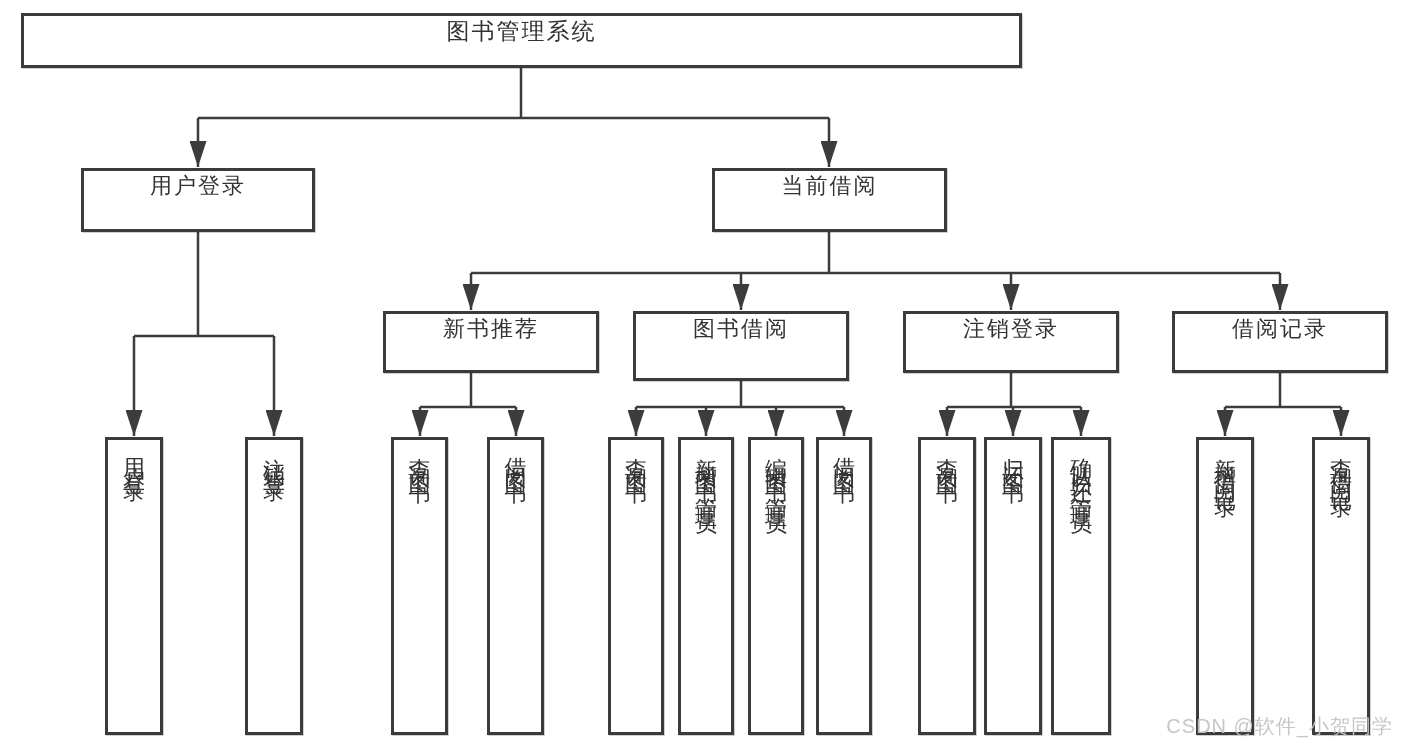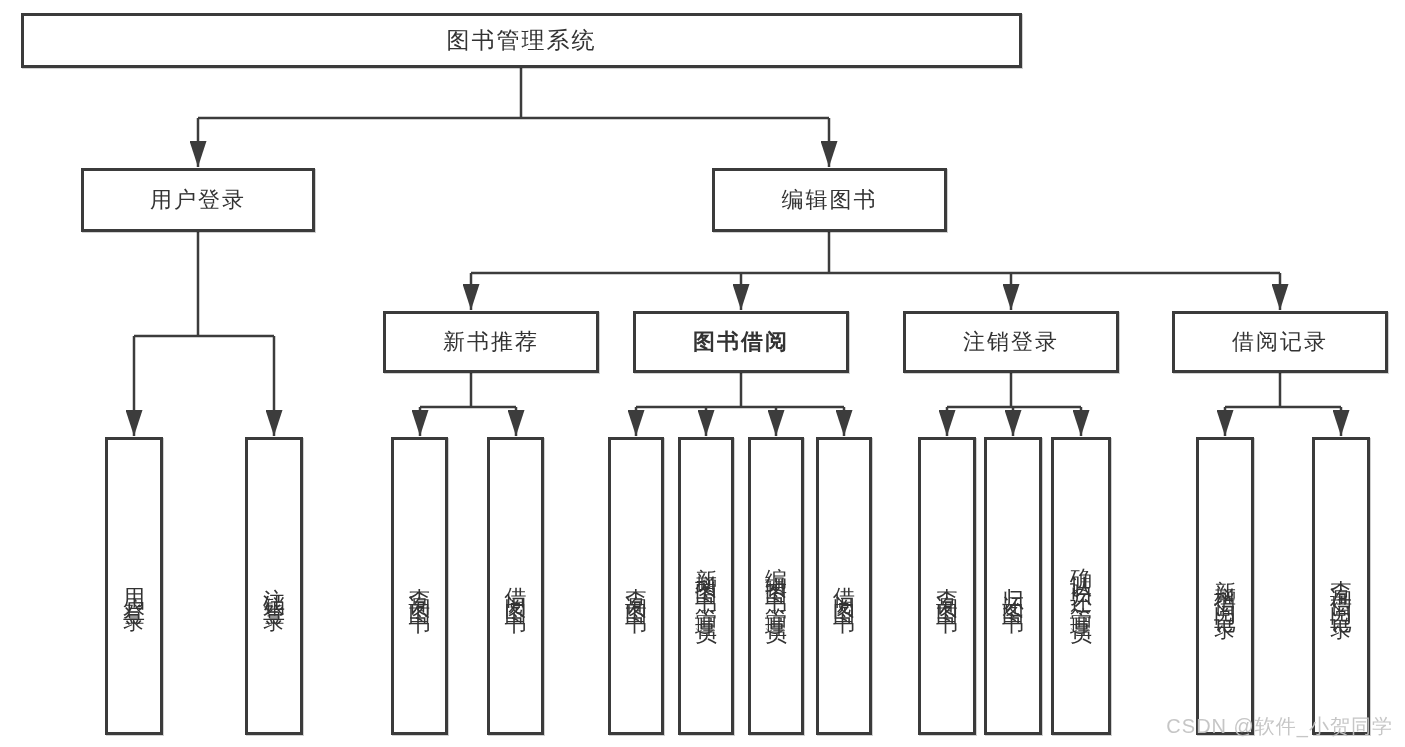--- a/index.html
+++ b/index.html
@@ -21,21 +21,21 @@
     top: 0;
     z-index: 1;
   }
   .box {
     position: absolute;
     box-sizing: border-box;
     background: #ffffff;
     border: 3px solid #3b3b3b;
     box-shadow: 1px 1px 0 rgba(0,0,0,0.18);
     display: flex;
-    align-items: center;
+    align-items: flex-start;
     justify-content: center;
     color: #333333;
     z-index: 2;
   }
   .hbox {
     font-size: 22px;
     letter-spacing: 2px;
     white-space: nowrap;
   }
   .root-box { font-size: 23px; }
@@ -106,27 +106,27 @@
   </svg>
 
   <div class="box hbox root-box" style="left:21px; top:13px; width:1001px; height:55px;">
     <span>图书管理系统</span>
   </div>
 
   <div class="box hbox" style="left:81px; top:168px; width:234px; height:64px;">
     <span>用户登录</span>
   </div>
   <div class="box hbox" style="left:712px; top:168px; width:235px; height:64px;">
-    <span>编辑图书</span>
+    <span>当前借阅</span>
   </div>
 
   <div class="box hbox" style="left:363px; top:311px; width:216px; height:62px;margin-left:20px;">
     <span>新书推荐</span>
   </div>
-  <div class="box hbox" style="left:633px; top:311px; width:216px; height:62px;font-weight:bold;">
+  <div class="box hbox" style="left:633px; top:311px; width:216px; height:70px;">
     <span>图书借阅</span>
   </div>
   <div class="box hbox" style="left:903px; top:311px; width:216px; height:62px;">
     <span>注销登录</span>
   </div>
   <div class="box hbox" style="left:1172px; top:311px; width:216px; height:62px;">
     <span>借阅记录</span>
   </div>
 
   <div class="box vbox" style="left:105px; top:437px; width:58px; height:298px;">

